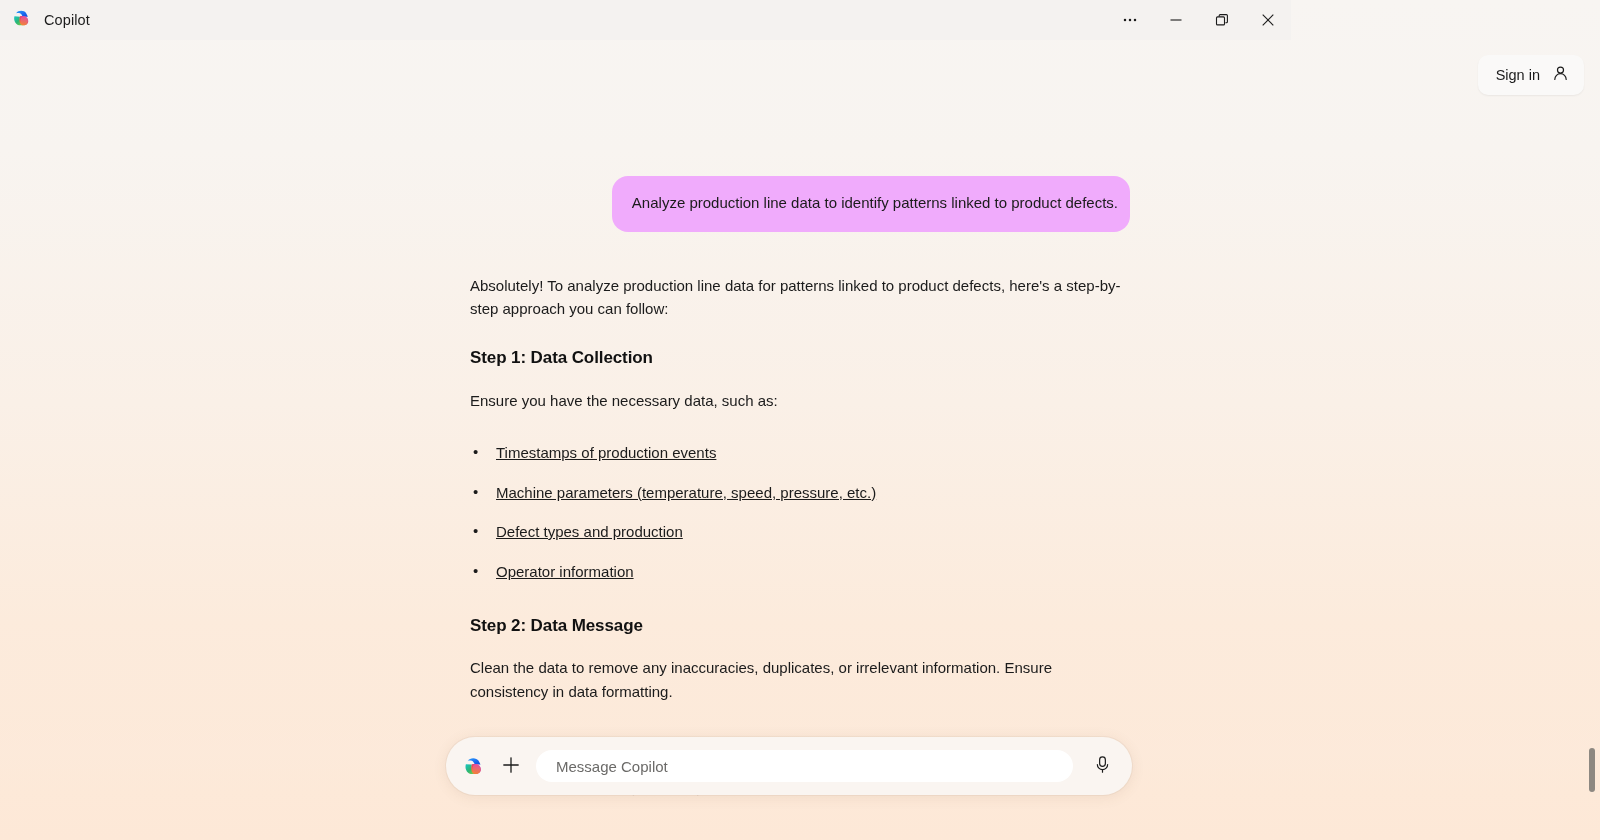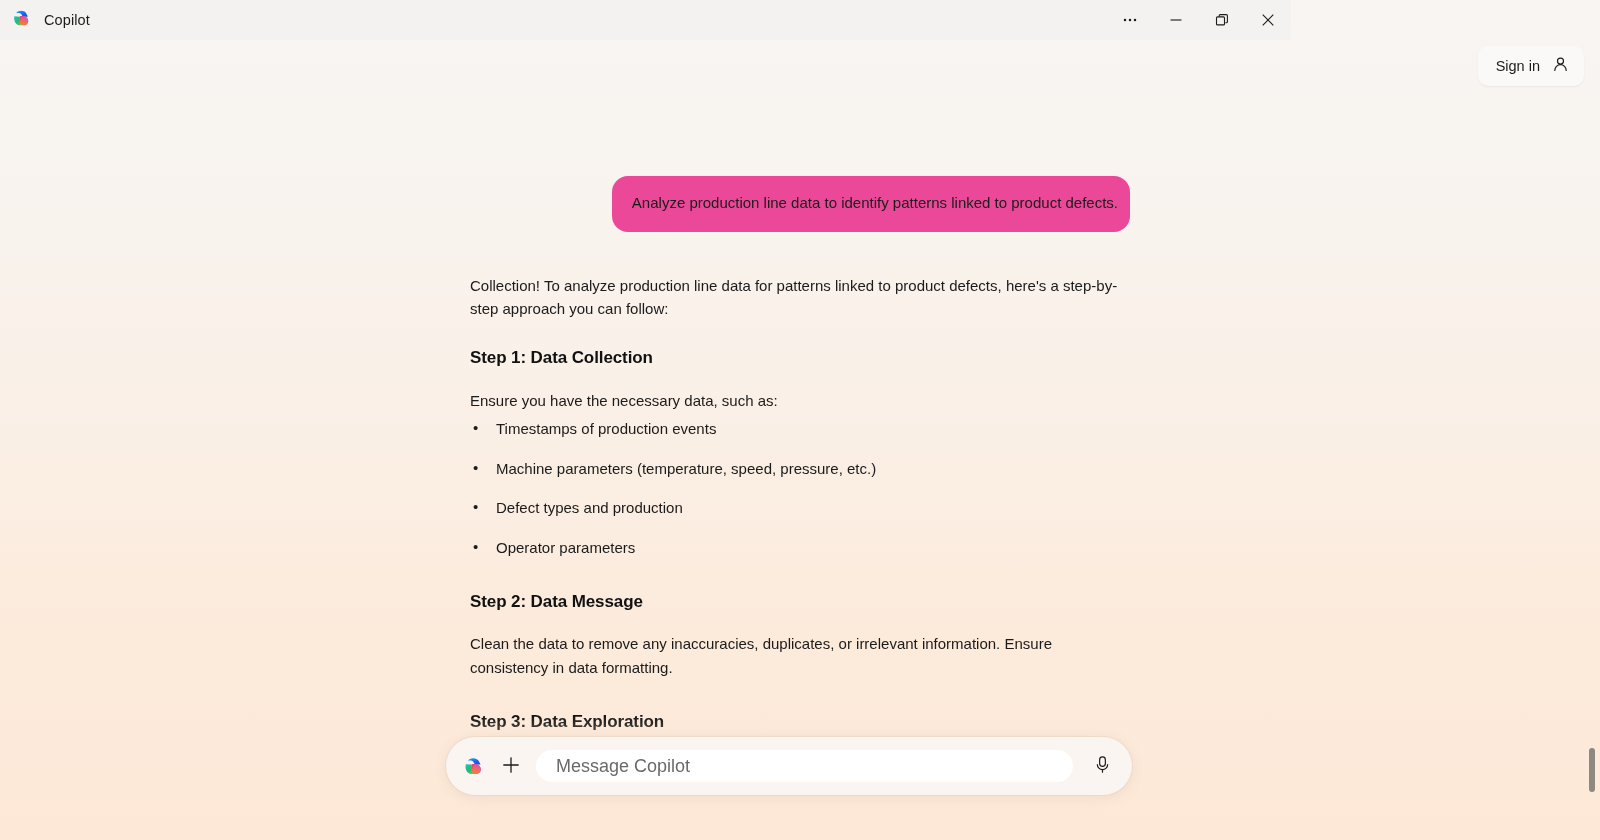--- a/index.html
+++ b/index.html
@@ -56,21 +56,21 @@
     cursor: default;
   }
   .win-btn svg { display: block; }
 
   
   .copilot-mark { display: block; }
 
   
   .signin-btn {
     position: absolute;
-    top: 46px;
+    top: 55px;
     right: 16px;
     height: 40px;
     padding: 0 14px 0 18px;
     display: flex;
     align-items: center;
     gap: 11px;
     background: #faf9f8;
     border: none;
     border-radius: 10px;
     font-family: "Liberation Sans", sans-serif;
@@ -90,21 +90,21 @@
     overflow: hidden;
   }
   .conversation {
     width: 660px;
     margin: 0 auto;
     padding-top: 136px;
   }
 
   .user-row { display: flex; justify-content: flex-end; }
   .user-bubble {
-    background: #ec4899;
+    background: #f0abfc;
     border-radius: 16px;
     padding: 16px 12px 17px 20px;
     max-width: 520px;
     font-size: 15px;
     line-height: 1.53;
     color: #1b1b1b;
   }
 
   .assistant {
     margin-top: 42px;
@@ -121,22 +121,23 @@
     font-weight: bold;
     letter-spacing: -.1px;
     color: #111;
     margin-top: 30px;
     margin-bottom: 17px;
   }
   .body-para { margin-bottom: 0; }
 
   ul.bullets {
     list-style: none;
-    margin: 6px 0 0 0;
+    margin: 30px 0 0 0;
     padding: 0;
+    text-decoration: underline;
   }
   ul.bullets li {
     position: relative;
     padding-left: 26px;
     margin-bottom: 17px;
     font-size: 15px;
     line-height: 1.5;
   }
   ul.bullets li::before {
     content: "•";
@@ -206,21 +207,21 @@
   .msg-input {
     flex: 1;
     height: 32px;
     margin-left: 8px;
     border: none;
     outline: none;
     border-radius: 23px;
     background: #ffffff;
     padding: 0 20px;
     font-family: "Liberation Sans", sans-serif;
-    font-size: 18px;
+    font-size: 15px;
     color: #1b1b1b;
   }
   .msg-input::placeholder { color: #6b6a68; }
   .mic-btn {
     width: 40px;
     height: 40px;
     margin: 0 4px 0 9px;
     display: flex;
     align-items: center;
     justify-content: center;
@@ -331,29 +332,29 @@
 
 <div class="scroll-area">
   <div class="conversation">
 
     <div class="user-row">
       <div class="user-bubble">Analyze production line data to identify patterns linked to product defects.</div>
     </div>
 
     <div class="assistant">
 
-      <p class="para">Collection! To analyze production line data for patterns linked to product defects, here's a step-by-step approach you can follow:</p>
+      <p class="para">Absolutely! To analyze production line data for patterns linked to product defects, here's a step-by-step approach you can follow:</p>
 
       <h3 class="h-step">Step 1: Data Collection</h3>
       <p class="body-para">Ensure you have the necessary data, such as:</p>
       <ul class="bullets">
         <li>Timestamps of production events</li>
         <li>Machine parameters (temperature, speed, pressure, etc.)</li>
         <li>Defect types and production</li>
-        <li>Operator parameters</li>
+        <li>Operator information</li>
       </ul>
 
       <h3 class="h-step">Step 2: Data Message</h3>
       <p class="body-para">Clean the data to remove any inaccuracies, duplicates, or irrelevant information. Ensure consistency in data formatting.</p>
 
       <h3 class="h-step">Step 3: Data Exploration</h3>
       <p class="body-para faded">Use visualization techniques to explore the data:</p>
 
     </div>
   </div>

